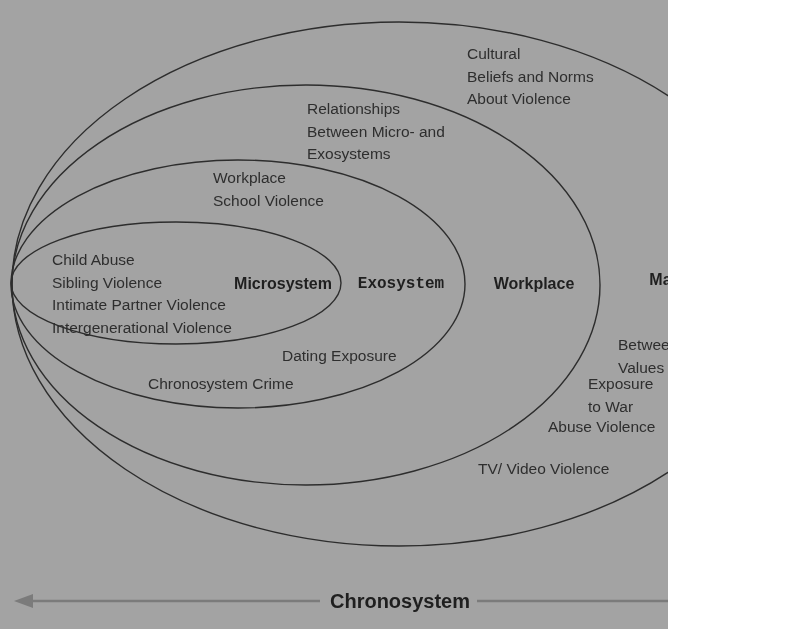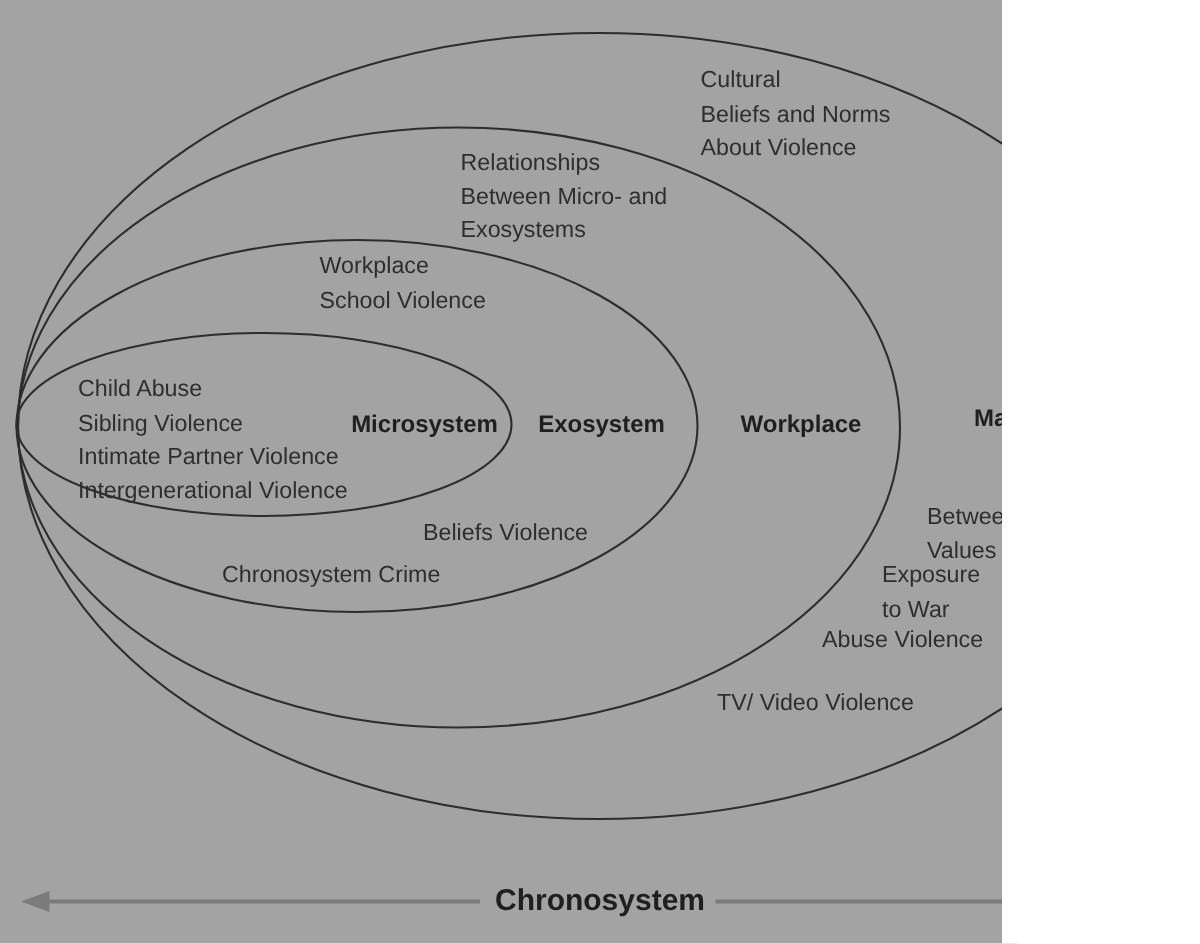--- a/index.html
+++ b/index.html
@@ -88,27 +88,27 @@
   <div class="note" style="left:213px; top:167px;">Workplace
 School Violence</div>
 
   <div class="note" style="left:52px; top:249px;">Child Abuse
 Sibling Violence
 Intimate Partner Violence
 Intergenerational Violence</div>
 
   <div class="sys-label" style="left:283px; top:284px;">Microsystem</div>
 
-  <div class="sys-label" style="left:401px; top:284px;">Exosystem</div>
+  <div class="sys-label" style="left:401px; top:284px;font-family:Liberation Mono, monospace;">Exosystem</div>
 
   <div class="sys-label" style="left:534px; top:284px;">Workplace</div>
 
   <div class="sys-label" style="left:695px; top:280px;padding-left:11px;">Macrosystem</div>
 
-  <div class="note" style="left:282px; top:345px;">Beliefs Violence</div>
+  <div class="note" style="left:282px; top:345px;">Dating Exposure</div>
 
   <div class="note" style="left:148px; top:373px;">Chronosystem Crime</div>
 
   <div class="note" style="left:618px; top:334px;">Between Values</div>
 
   <div class="note" style="left:588px; top:373px;">Exposure to War</div>
 
   <div class="note" style="left:548px; top:416px;">Abuse Violence</div>
 
   <div class="note" style="left:478px; top:458px;">TV/ Video Violence</div>

